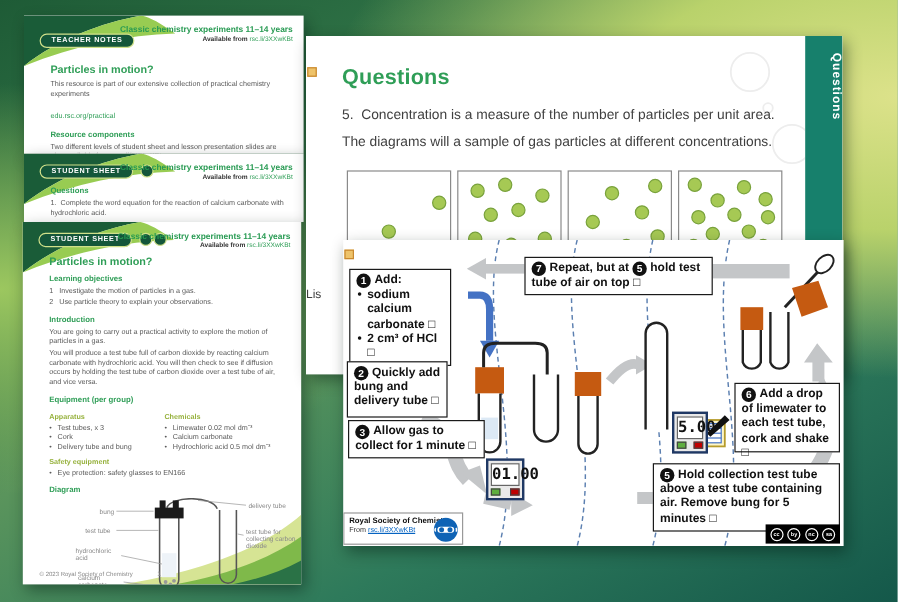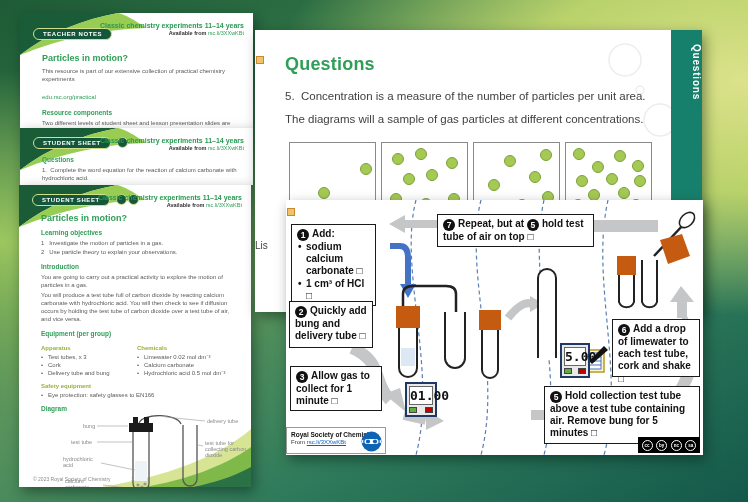--- a/index.html
+++ b/index.html
@@ -315,30 +315,30 @@
         <line x1="301" y1="157" x2="315" y2="157" stroke="#4472c4"></line>
           <line x1="301" y1="161" x2="315" y2="161" stroke="#4472c4"></line>
           <line x1="301" y1="165" x2="315" y2="165" stroke="#4472c4"></line>
         <polygon points="318,146 322,150 306,164 303,161" fill="#111"></polygon>
       </g>
     </svg>
 
     <div class="stepbox" style="left:5px;top:24px;width:85px;">
       <span class="stepnum">1</span><span>Add:</span>
       <div class="sbullet">sodium calcium carbonate □</div>
-      <div class="sbullet">1 cm³ of HCl □</div>
+      <div class="sbullet">2 cm³ of HCl □</div>
     </div>
     <div class="stepbox" style="left:151px;top:14px;width:157px;">
       <span class="stepnum">7</span><span>Repeat, but at</span>
       <span class="stepnum">5</span><span>hold test tube of air on top □</span>
     </div>
     <div class="stepbox" style="left:3px;top:101px;width:84px;height:47px;">
       <span class="stepnum">2</span><span>Quickly add bung and delivery tube  □</span>
     </div>
-    <div class="stepbox" style="left:4px;top:166px;width:92px;">
+    <div class="stepbox" style="left:4px;top:150px;width:114px;">
       <span class="stepnum">3</span><span>Allow gas to collect for 1 minute  □</span>
     </div>
     <div class="stepbox" style="left:258px;top:186px;width:156px;">
       <span class="stepnum">5</span><span>Hold collection test tube above a test tube containing air. Remove bung for 5 minutes □</span>
     </div>
     <div class="stepbox" style="left:326px;top:119px;width:88px;height:58px;">
       <span class="stepnum">6</span><span>Add a drop of limewater to each test tube, cork and shake □</span>
     </div>
 
     <div class="timer" style="left:119px;top:182px;width:32px;">

